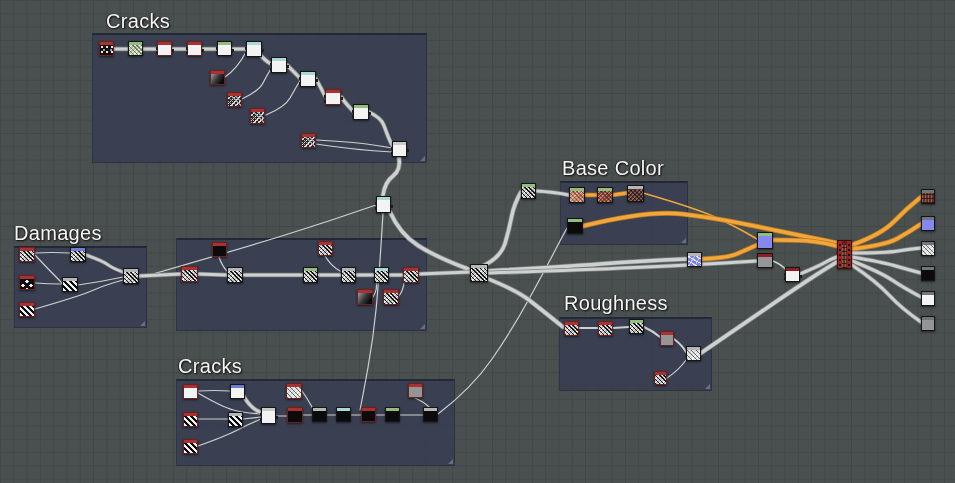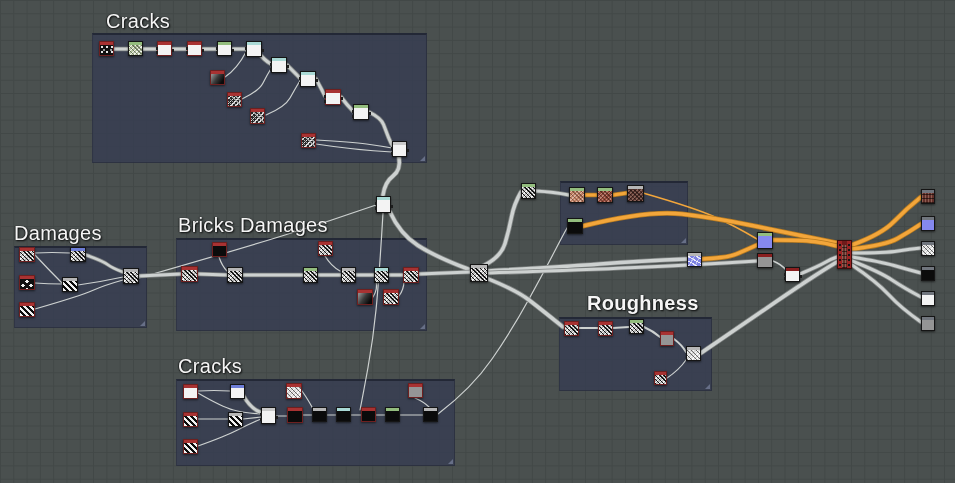--- a/index.html
+++ b/index.html
@@ -192,26 +192,26 @@
       <path d="M852 261 Q880 272 892 280 Q904 288 921 297" fill="none" stroke="#7d8180" stroke-width="4.6" stroke-linecap="round"></path>
       <path d="M852 261 Q880 272 892 280 Q904 288 921 297" fill="none" stroke="#cdd1d0" stroke-width="3" stroke-linecap="round"></path>
       <path d="M852 265 Q877 282 889 295 Q901 308 921 322" fill="none" stroke="#7d8180" stroke-width="4.6" stroke-linecap="round"></path>
       <path d="M852 265 Q877 282 889 295 Q901 308 921 322" fill="none" stroke="#cdd1d0" stroke-width="3" stroke-linecap="round"></path>
     </svg>
 <div class="group-panel" style="left: 92px; top: 33px; width: 333px; height: 127px;"></div>
     <div class="group-title" style="left: 106px; top: 10px;">Cracks</div>
     <div class="group-panel" style="left: 14px; top: 246px; width: 131px; height: 79px;"></div>
     <div class="group-title" style="left: 14px; top: 222px;">Damages</div>
     <div class="group-panel" style="left: 176px; top: 238px; width: 249px; height: 90px;"></div>
-    <div class="group-title" style="left: 178px; top: 214px;">Bricks Damages</div>
     <div class="group-panel" style="left: 176px; top: 379px; width: 277px; height: 84px;"></div>
     <div class="group-title" style="left: 178px; top: 355px;">Cracks</div>
     <div class="group-panel" style="left: 560px; top: 181px; width: 126px; height: 61px;"></div>
+    <div class="group-title" style="left: 562px; top: 157px;">Base Color</div>
     <div class="group-panel" style="left: 559px; top: 317px; width: 151px; height: 71px;"></div>
-    <div class="group-title" style="left: 587px; top: 292px; font-weight: bold;">Roughness</div>
+    <div class="group-title" style="left: 564px; top: 292px;">Roughness</div>
     <div class="node" style="left: 99px; top: 41px; width: 15px; height: 15px; border-color: rgb(109, 32, 32);">
       <div class="cap" style="background: rgb(168, 50, 50);"></div>
       <div class="body t-blacknoise"></div>
     </div>
     <div class="node" style="left: 128px; top: 41px; width: 15px; height: 15px;">
       <div class="cap" style="background: rgb(147, 189, 126);"></div>
       <div class="body t-greennoise"></div>
     </div>
     <div class="node" style="left: 157px; top: 41px; width: 15px; height: 15px; border-color: rgb(109, 32, 32);">
       <div class="cap" style="background: rgb(168, 50, 50);"></div>

